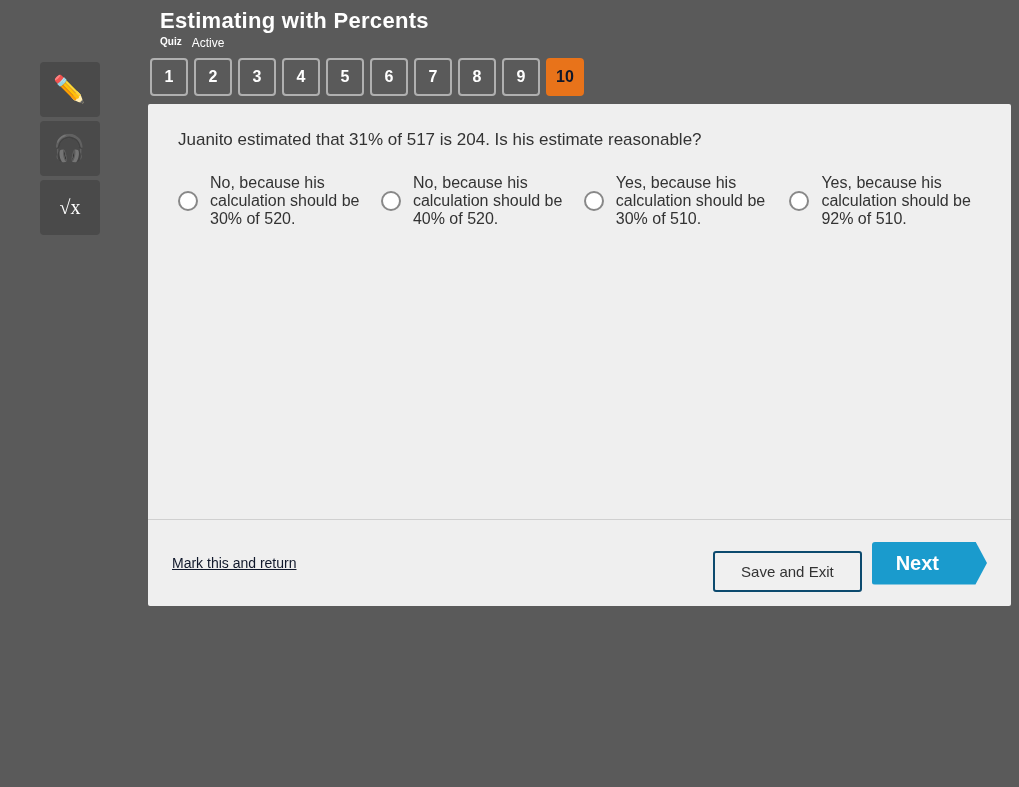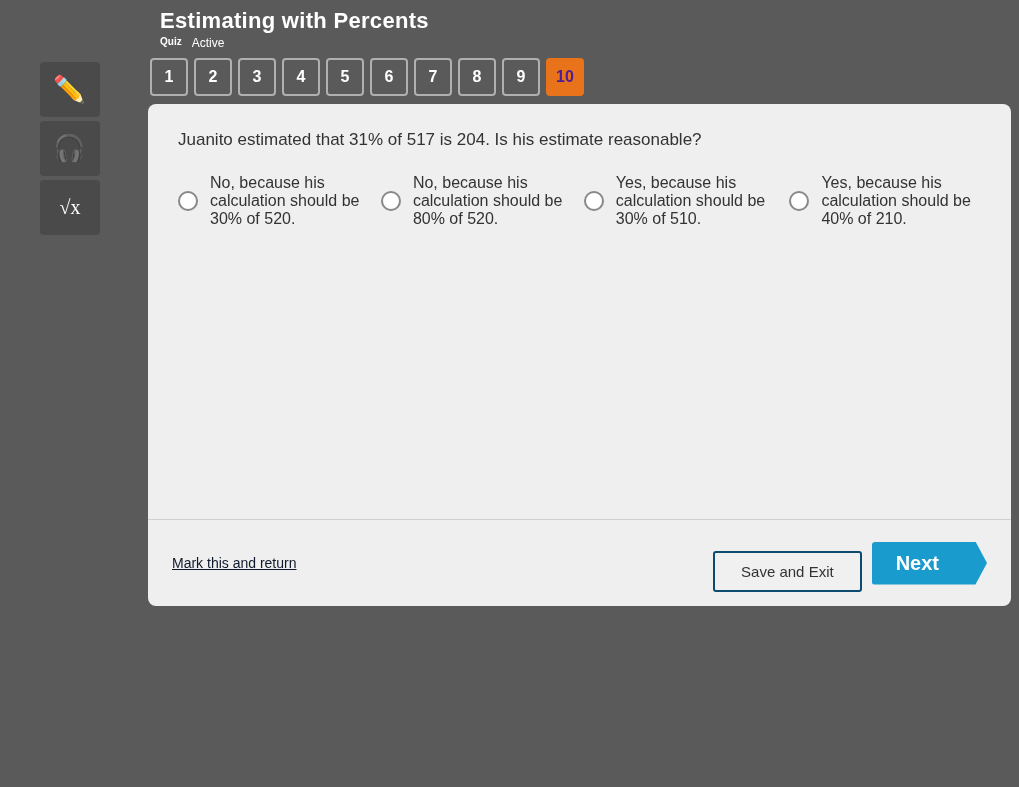--- a/index.html
+++ b/index.html
@@ -36,21 +36,21 @@
       color: #ffffff;
       font-size: 16px;
       font-weight: bold;
       cursor: pointer;
       background-color: transparent;
     }
 
     .q-num.active {
       background-color: #e8731a;
       border-color: #e8731a;
-      color: #4c1d95;
+      color: #0f172a;
     }
 
     .question-text {
       font-size: 17px;
       color: #333333;
       margin-bottom: 22px;
       line-height: 1.4;
     }
 
     .answer-options {
@@ -158,21 +158,21 @@
       align-items: center;
       gap: 6px;
       padding: 8px 10px;
       background-color: #5a5a5a;
     }
 
     .white-panel {
       flex: 1;
       background-color: #efefef;
       margin: 0 8px;
-      border-radius: 8px;
+      border-radius: 2px;
       display: flex;
       flex-direction: column;
       gap: 27px;
     }
 
     .panel-body {
       flex: 1;
       padding: 24px 30px 10px 30px;
     }
 
@@ -232,29 +232,29 @@
           <div class="question-text">Juanito estimated that 31% of 517 is 204. Is his estimate reasonable?</div>
 
           <div class="answer-options">
 
           <div class="answer-option">
                 <div class="radio-circle"></div>
                 <span class="answer-text">No, because his calculation should be 30% of 520.</span>
               </div>
               <div class="answer-option">
                 <div class="radio-circle"></div>
-                <span class="answer-text">No, because his calculation should be 80% of 520.</span>
+                <span class="answer-text">No, because his calculation should be 40% of 520.</span>
               </div>
               <div class="answer-option">
                 <div class="radio-circle"></div>
                 <span class="answer-text">Yes, because his calculation should be 30% of 510.</span>
               </div>
               <div class="answer-option">
                 <div class="radio-circle"></div>
-                <span class="answer-text">Yes, because his calculation should be 40% of 210.</span>
+                <span class="answer-text">Yes, because his calculation should be 92% of 510.</span>
               </div>
             </div>
         </div>
 
         <div class="panel-footer">
           <button class="mark-return-link">Mark this and return</button>
           <div class="footer-buttons">
             <button class="save-exit-btn">Save and Exit</button>
             <button class="next-btn">Next</button>
           </div>

